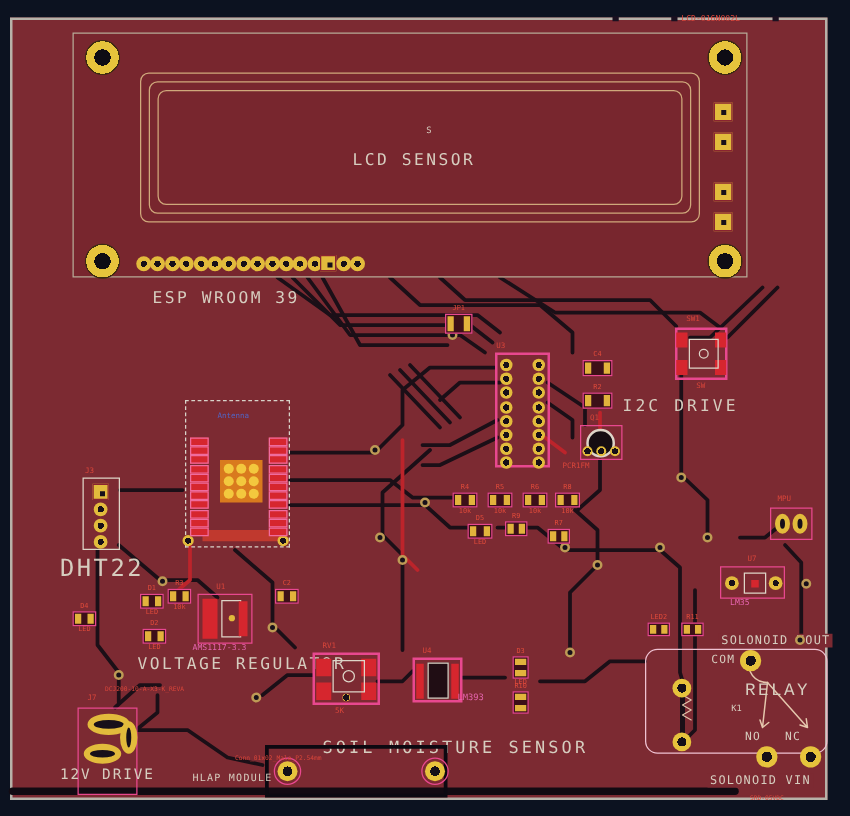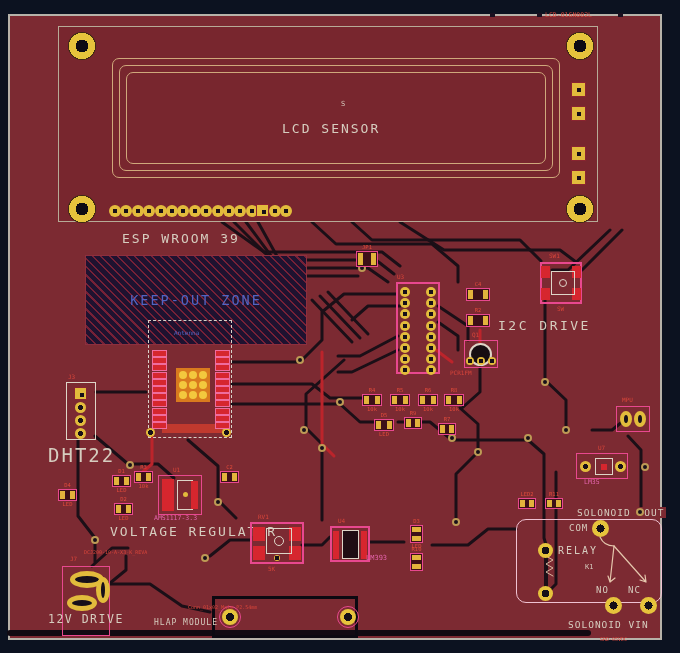--- a/index.html
+++ b/index.html
@@ -133,23 +133,20 @@
   <div class="hole" style="left:68px;top:32px;"></div>
   <div class="hole" style="left:566px;top:32px;"></div>
   <div class="hole" style="left:68px;top:195px;"></div>
   <div class="hole" style="left:566px;top:195px;"></div>
   <div class="sqpad" style="left:571px;top:82px;"></div>
   <div class="sqpad" style="left:571px;top:106px;"></div>
   <div class="sqpad" style="left:571px;top:146px;"></div>
   <div class="sqpad" style="left:571px;top:170px;"></div>
 
   <span class="txt" style="left:122px;top:231px;font-size:13px;">ESP WROOM 39</span>
-  <div class="keepout">
-    <span class="blue" style="font-size:13.5px;letter-spacing:2px;">KEEP-OUT ZONE</span>
-  </div>
   <div class="esp-fp"></div>
   <span class="blue abs" style="left:174px;top:329px;font-size:6px;letter-spacing:0;">Antenna</span>
   <div class="thermal">
     <i style="left:3px;top:3px;"></i>
       <i style="left:13px;top:3px;"></i>
       <i style="left:23px;top:3px;"></i>
     <i style="left:3px;top:13px;"></i>
       <i style="left:13px;top:13px;"></i>
       <i style="left:23px;top:13px;"></i>
     <i style="left:3px;top:23px;"></i>
@@ -217,20 +214,21 @@
   </div>
   <span class="ref" style="left:258px;top:514px;">RV1</span>
   <span class="ref" style="left:268px;top:566px;">5K</span>
   <div class="court" style="left:330px;top:526px;width:40px;height:36px;border-width:2px;">
     <div style="position:absolute;left:1px;top:3px;width:6px;height:28px;background:#d6262e;"></div>
     <div style="position:absolute;right:1px;top:3px;width:6px;height:28px;background:#d6262e;"></div>
     <div class="white-box" style="left:10px;top:2px;width:17px;height:29px;"></div>
   </div>
   <span class="ref" style="left:338px;top:518px;">U4</span>
   <span class="mag" style="left:366px;top:554px;font-size:7px;">LM393</span>
+  <span class="txt" style="left:258px;top:590px;font-size:13.5px;letter-spacing:2.5px;">SOIL MOISTURE SENSOR</span>
 
   <div class="abs" style="left:212px;top:596px;width:146px;height:42px;border:3px solid #0c0911;box-sizing:border-box;"></div>
   <div class="court" style="left:219px;top:606px;width:22px;height:22px;border-radius:50%;"></div>
   <div class="court" style="left:337px;top:606px;width:22px;height:22px;border-radius:50%;"></div>
   <div class="ring" style="left:222px;top:609px;width:16px;height:16px;"></div>
   <div class="ring" style="left:340px;top:609px;width:16px;height:16px;"></div>
   <span class="ref" style="left:188px;top:604px;font-size:5px;">Conn_01x02_Male_P2.54mm</span>
   <span class="txt" style="left:154px;top:618px;font-size:8px;letter-spacing:1px;">HLAP MODULE</span>
 
   <div class="court" style="left:62px;top:566px;width:48px;height:70px;"></div>
@@ -238,21 +236,21 @@
   <div class="oval" style="left:67px;top:595px;width:30px;height:16px;"></div>
   <div class="oval" style="left:96px;top:577px;width:14px;height:26px;"></div>
   <span class="ref" style="left:70px;top:556px;">J7</span>
   <span class="ref" style="left:84px;top:549px;font-size:5px;">DCJ200-10-A-X3-K_REVA</span>
   <span class="txt" style="left:48px;top:612px;font-size:11.5px;letter-spacing:1.5px;">12V DRIVE</span>
 
   <div class="relay-box"></div>
   <span class="txt bgpatch" style="left:575px;top:507px;font-size:9.5px;letter-spacing:1px;">SOLONOID VOUT</span>
   <span class="txt" style="left:569px;top:523px;font-size:9px;letter-spacing:1px;">COM</span>
   <div class="ring" style="left:592px;top:520px;width:17px;height:17px;"></div>
-  <span class="txt" style="left:558px;top:545px;font-size:10px;">RELAY</span>
+  <span class="txt" style="left:596px;top:545px;font-size:14px;font-family:Liberation Mono, monospace;">RELAY</span>
   <span class="txt" style="left:585px;top:563px;font-size:7px;letter-spacing:0;">K1</span>
   <span class="txt" style="left:596px;top:585px;font-size:9px;letter-spacing:1px;">NO</span>
   <span class="txt" style="left:628px;top:585px;font-size:9px;letter-spacing:1px;">NC</span>
   <div class="ring" style="left:605px;top:597px;width:17px;height:17px;"></div>
   <div class="ring" style="left:640px;top:597px;width:17px;height:17px;"></div>
   <div class="ring" style="left:538px;top:543px;width:15px;height:15px;"></div>
   <div class="ring" style="left:538px;top:586px;width:15px;height:15px;"></div>
   <span class="txt bgpatch" style="left:566px;top:619px;font-size:9.5px;letter-spacing:1px;">SOLONOID VIN</span>
   <span class="ref" style="left:600px;top:636px;font-size:5px;">SRD-05VDC</span>
 

